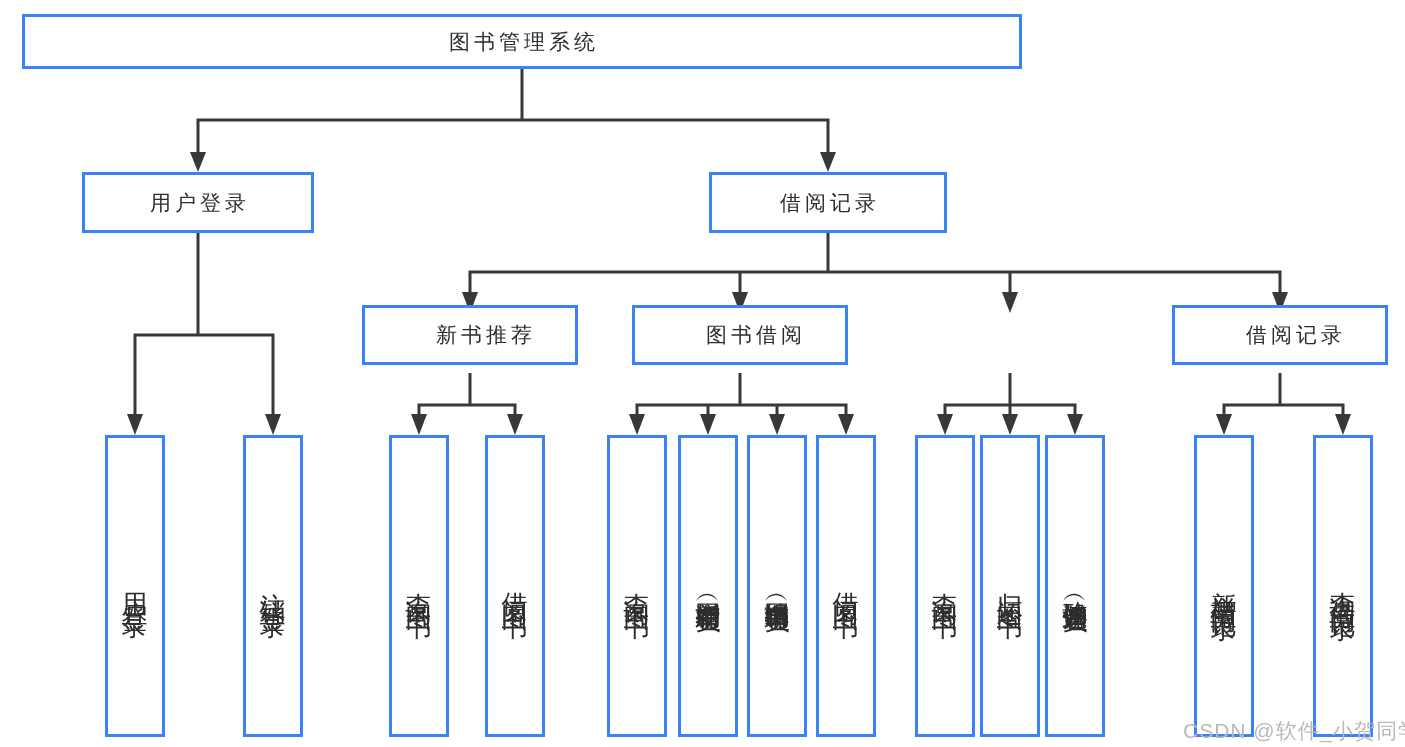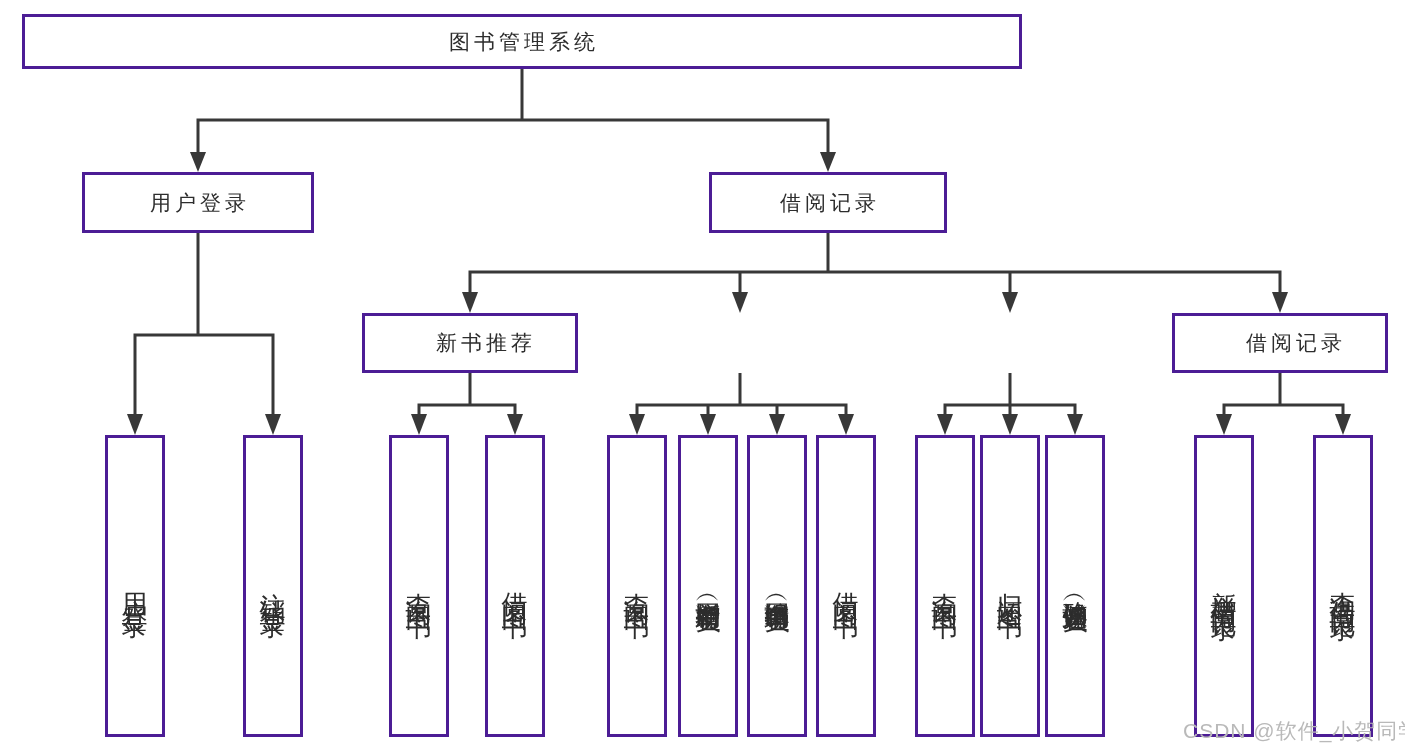--- a/index.html
+++ b/index.html
@@ -10,35 +10,35 @@
     background: #ffffff;
     font-family: "Liberation Sans", sans-serif;
     color: #2d2d2d;
     overflow: hidden;
   }
   #wires { position: absolute; left: 0; top: 0; z-index: 1; }
   .box {
     position: absolute;
     box-sizing: border-box;
     background: #ffffff;
-    border: 3px solid #4c1d95;
+    border: 3px solid #3b82f6;
     display: flex;
     align-items: center;
     justify-content: center;
     z-index: 2;
   }
   .hlabel {
     font-size: 21px;
     letter-spacing: 4px;
     white-space: nowrap;
     text-indent: 4px; 
   }
   .root-box   { left: 22px;  top: 14px;  width: 1000px; height: 55px; }
   .l2box      { top: 172px;  height: 61px; }
-  .l3box      { top: 313px;  width: 216px; height: 60px; padding-left: 28px; }
+  .l3box      { top: 305px;  width: 216px; height: 60px; padding-left: 28px; }
   .leaf       { top: 435px;  width: 60px;  height: 302px; }
   .vtext {
     writing-mode: vertical-rl;
     text-orientation: mixed;
     font-size: 26px;
     line-height: 1;
   }
   .sp4    { letter-spacing: 7px; }
   .sp6    { letter-spacing: 5px; }
   .splong { letter-spacing: 1px; font-size: 25px; }
@@ -108,20 +108,23 @@
   <div class="box l2box" style="left:82px;width:232px;">
     <span class="hlabel">用户登录</span>
   </div>
   <div class="box l2box" style="left:709px;width:238px;">
     <span class="hlabel">借阅记录</span>
   </div>
 
   <div class="box l3box" style="left:362px;">
     <span class="hlabel">新书推荐</span>
   </div>
+  <div class="box l3box" style="left:632px;">
+    <span class="hlabel">图书借阅</span>
+  </div>
   <div class="box l3box" style="left:1172px;align-items:center;">
     <span class="hlabel">借阅记录</span>
   </div>
 
   <div class="box leaf" style="left:105px;">
     <span class="vtext sp4">用户登录</span>
   </div>
   <div class="box leaf" style="left:243px;">
     <span class="vtext sp4">注销登录</span>
   </div>

